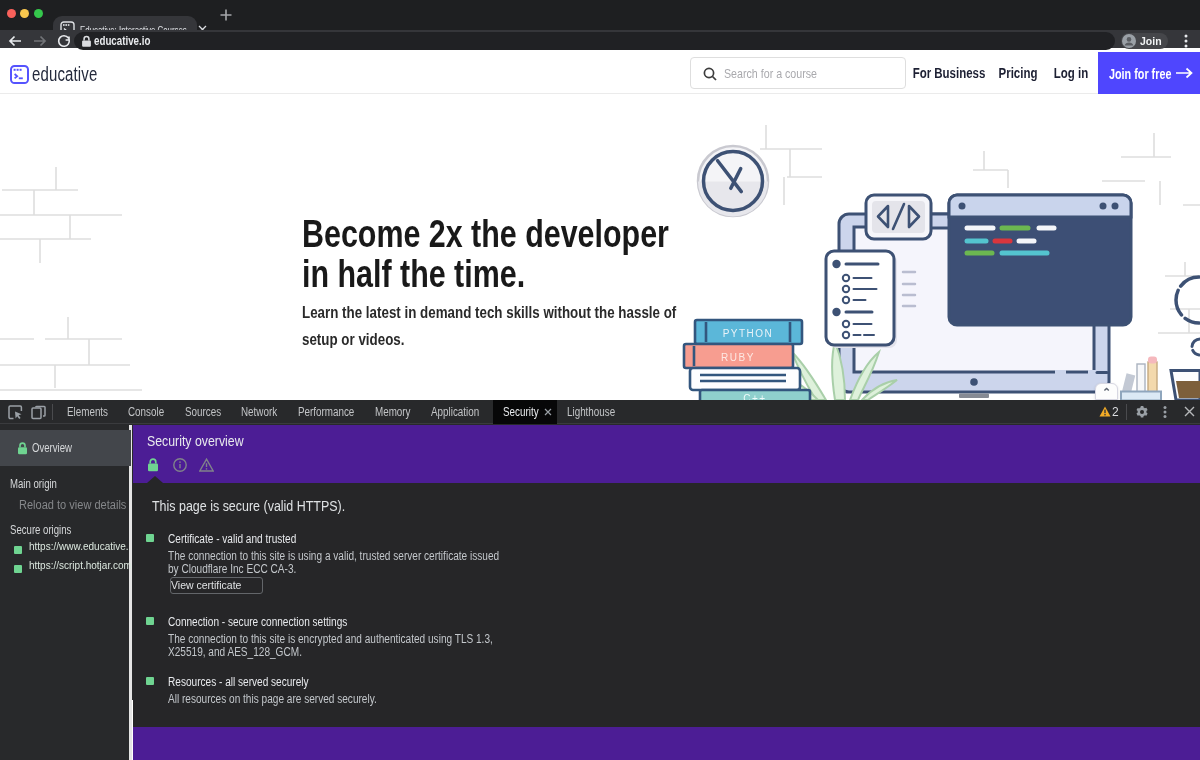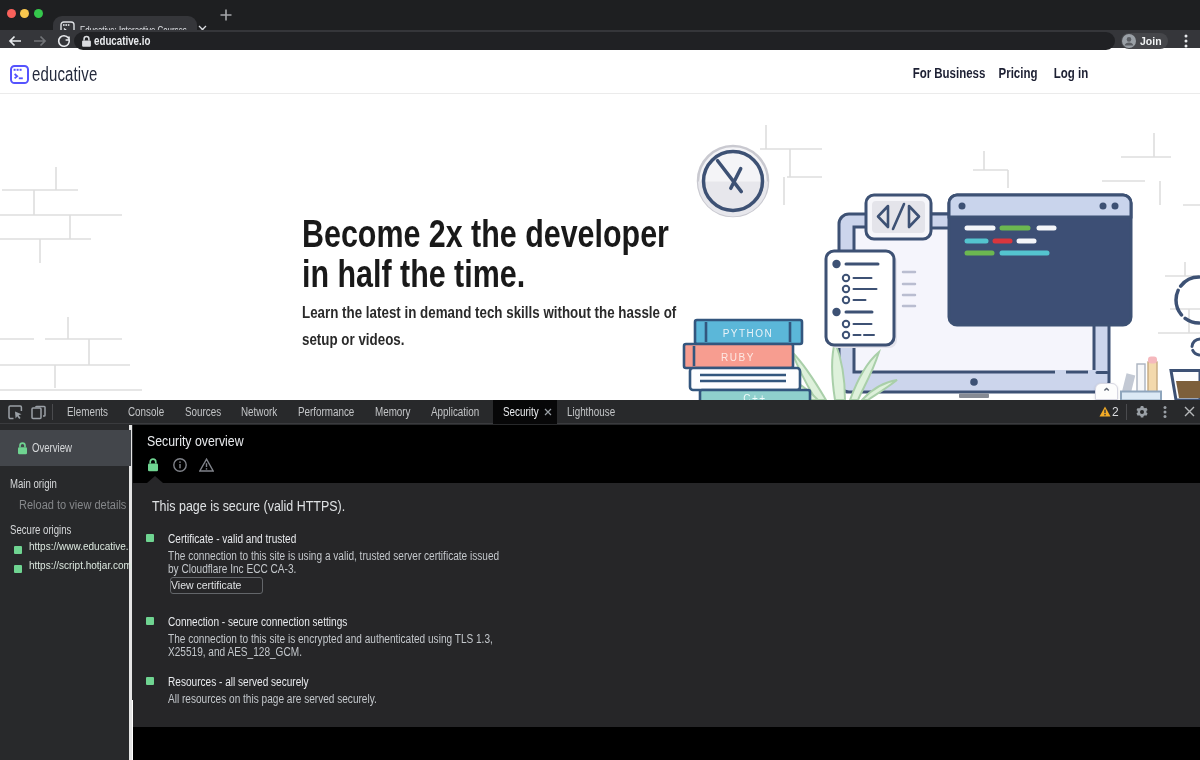--- a/index.html
+++ b/index.html
@@ -32,21 +32,21 @@
   #gotit { position:absolute; left:10px; top:76.5px; width:233px; height:24px; background:#f7f6fd; border:1px solid #c9c6de; border-radius:4px; text-align:center; font-size:14px; font-weight:700; color:#222b44; line-height:22px; }
   #scrollup { left:1095px; top:289px; width:23px; height:17px; background:#fdfdfd; border:1px solid #d7d7e2; border-radius:6px 6px 0 0; box-shadow:0 1px 3px rgba(0,0,0,.12); text-align:center; color:#5f6672; font-size:11px; font-weight:700; line-height:16px; }
 
   
   #devtools { left:0; top:400px; width:1200px; height:300px; background:#28292b; }
   #dt-toolbar { position:absolute; left:0; top:0; width:1200px; height:24px; background:#28292b; border-bottom:1px solid #3a3b3e; }
   .dt-tab { position:absolute; top:0; height:24px; line-height:25px; font-size:12px; color:#c3c5c7; transform:scaleX(.82); transform-origin:left; white-space:nowrap; }
   #dt-side { position:absolute; left:0; top:25px; width:132px; height:335px; background:#28292b; border-right:3px solid #e5e5e5; }
   #dt-ovr { position:absolute; left:0; top:5px; width:131px; height:36px; background:#43464b; }
   .side-t { position:absolute; font-size:12px; color:#d2d4d6; transform:scaleX(.8); transform-origin:left; white-space:nowrap; }
-  #dt-main { position:absolute; left:133px; top:25px; width:1067px; height:335px; background:#000000; }
+  #dt-main { position:absolute; left:133px; top:25px; width:1067px; height:335px; background:#4c1d95; }
   #dt-content { position:absolute; left:0; top:58px; width:1067px; height:244px; background:#262628; }
   .gsq { position:absolute; width:8px; height:8px; background:#6fd491; border-radius:1px; }
   .sect-t { position:absolute; font-size:12px; color:#e8eaed; transform:scaleX(.84); transform-origin:left; white-space:nowrap; }
   .sect-p { position:absolute; font-size:12px; color:#c3c7cb; line-height:12.5px; transform:scaleX(.84); transform-origin:left top; white-space:nowrap; }
 </style>
 </head>
 <body>
 
 <div class="abs" id="tabstrip">
   <div class="abs tl" style="left:7px; background:#f9615b;"></div>
@@ -106,23 +106,36 @@
 <div class="abs" id="siteheader">
   <svg class="abs" style="left:10px;top:13px;" width="19" height="19" viewBox="0 0 19 19">
     <rect x="1" y="1" width="17" height="17" rx="3.6" fill="none" stroke="#5553fe" stroke-width="2"></rect>
     <rect x="3.6" y="3.8" width="2" height="2" fill="#5553fe"></rect>
       <rect x="6.6" y="3.8" width="2" height="2" fill="#5553fe"></rect>
       <rect x="9.6" y="3.8" width="2" height="2" fill="#5553fe"></rect>
     <path d="M4.6 9 L7.2 11.2 L4.6 13.4" fill="none" stroke="#5553fe" stroke-width="1.8"></path>
     <rect x="8.8" y="12.4" width="4" height="1.8" fill="#5553fe"></rect>
   </svg>
   <span class="abs" style="left:32px;top:10px;font-size:20.5px;font-weight:500;color:#23293b;letter-spacing:.2px;transform:scaleX(.73);transform-origin:left;">educative</span>
+  <div class="abs" id="searchbox">
+    <svg class="abs" style="left:12px;top:9px;" width="14" height="14" viewBox="0 0 14 14">
+        <circle cx="6" cy="6" r="4.6" fill="none" stroke="#3c3c3c" stroke-width="1.7"></circle>
+        <path d="M9.5 9.5 L13 13" stroke="#3c3c3c" stroke-width="1.7"></path>
+      </svg>
+    <span class="abs" style="left:33px;top:8px;font-size:13px;color:#a9a9ad;transform:scaleX(.82);transform-origin:left;">Search for a course</span>
+  </div>
   <span class="abs navlink" style="left:903px;width:92px;text-align:center;">For Business</span>
   <span class="abs navlink" style="left:993px;width:50px;text-align:center;">Pricing</span>
   <span class="abs navlink" style="left:1050px;width:42px;text-align:center;">Log in</span>
+  <div class="abs" id="joinbtn">
+      <span class="abs" style="left:11px;top:13px;transform:scaleX(.72);transform-origin:left;white-space:nowrap;">Join for free</span>
+    <svg class="abs" style="left:78px;top:15px;" width="17" height="12" viewBox="0 0 17 12">
+        <path d="M0 6 H15 M10.5 1.5 L15.5 6 L10.5 10.5" stroke="#fff" stroke-width="1.7" fill="none"></path>
+      </svg>
+  </div>
 </div>
 
 <div class="abs" id="hero">
   <svg class="abs" id="illu" style="left:0;top:0;" width="1200" height="306" viewBox="0 0 1200 306">
 
     <g stroke="#dedede" stroke-width="1.6" fill="none">
       <path d="M56 73 V96 M2 96 H78 M34 96 V121 M0 121 H122 M70 121 V145 M0 145 H91 M40 145 V169"></path>
       <path d="M68 223 V245 M0 245 H34 M45 245 H122 M89 245 V271 M0 271 H130 M55 271 V294 M0 296 H142"></path>
       <path d="M766 31 V55 M760 55 H822 M790 55 V83 M787 83 H822 M784 83 V111"></path>
       <path d="M984 57 V76 M973 76 H1008 M1008 76 V94"></path>

